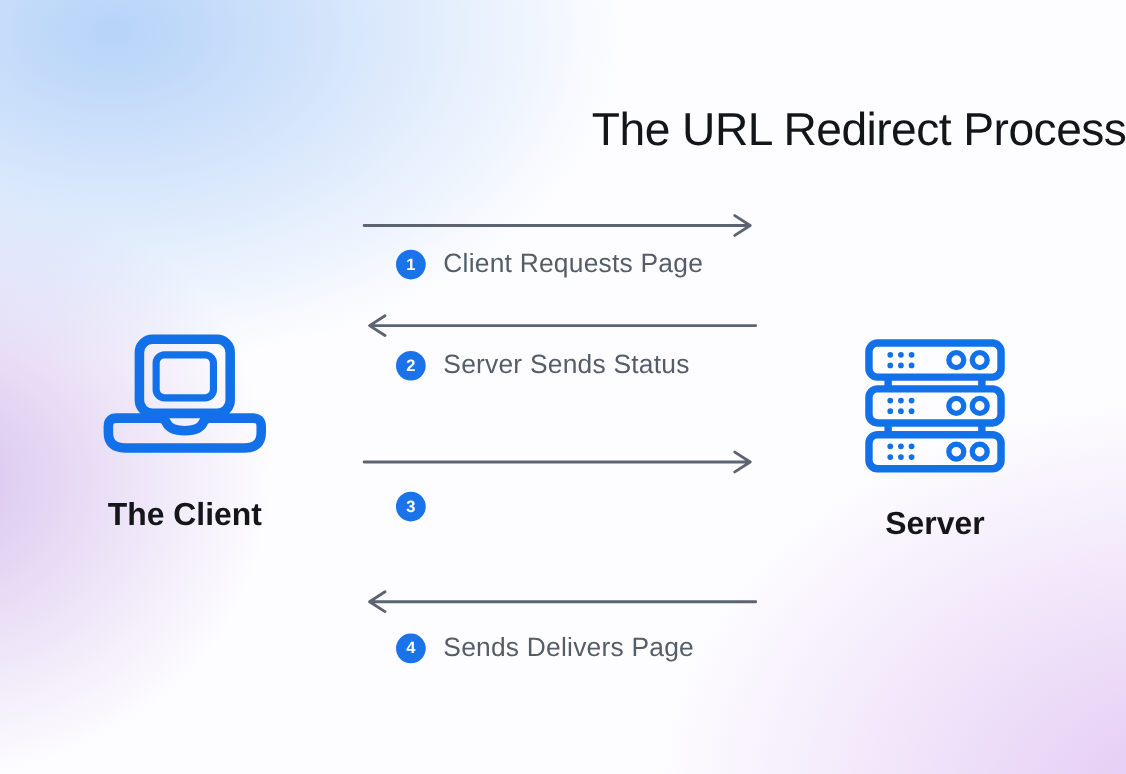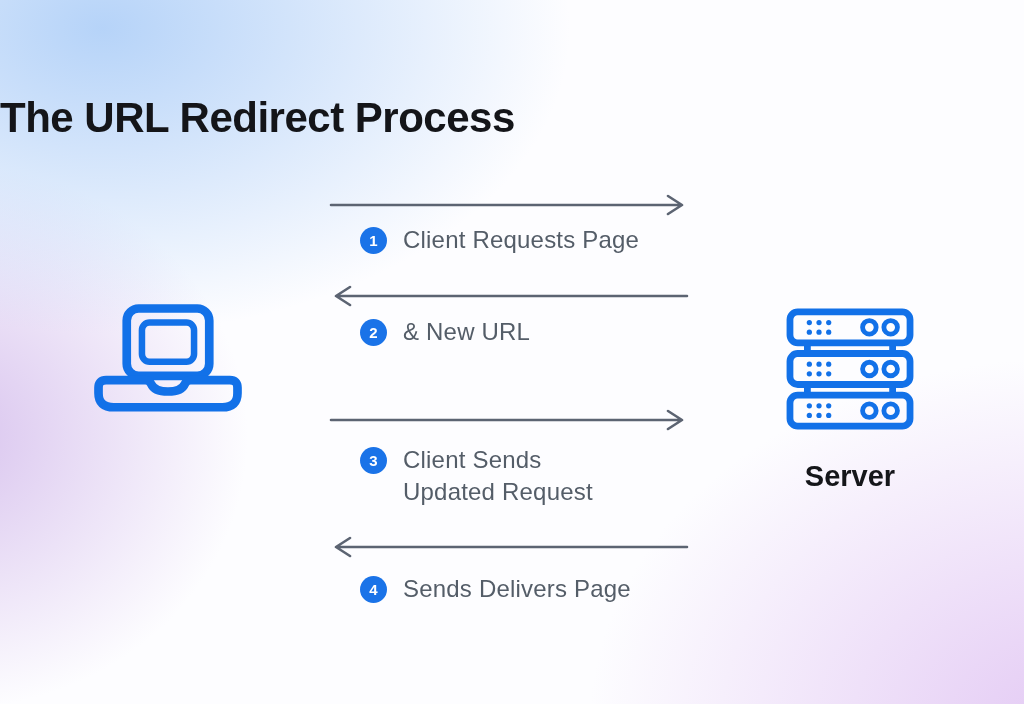--- a/index.html
+++ b/index.html
@@ -9,22 +9,22 @@
     overflow:hidden;
     font-family:"Liberation Sans", sans-serif;
     background-color:#fdfdff;
     background-image:
       radial-gradient(ellipse 720px 470px at 10% 4%,  rgba(178,209,248,0.95) 0%, rgba(178,209,248,0) 65%),
       radial-gradient(ellipse 460px 420px at -5% 62%, rgba(210,185,235,0.85) 0%, rgba(210,185,235,0) 65%),
       radial-gradient(ellipse 700px 540px at 104% 103%, rgba(225,197,243,0.9) 0%, rgba(225,197,243,0) 68%);
   }
   .title{
     position:absolute;top:66px;left:0;width:100%;
-    text-align:left;
-    font-size:42px;font-weight:700;letter-spacing:-0.5px;
+    text-align:right;
+    font-size:42px;font-weight:400;letter-spacing:-0.5px;
     color:#141519;
   }
   
   .endpoint{position:absolute;text-align:center;}
   .endpoint .icon-wrap{display:block;line-height:0;}
   .endpoint .label{display:block;font-weight:800;color:#15161a;}
   .client{left:88px;top:303px;width:160px;}
   .client .label{margin-top:36px;font-size:29px;}
   .server{left:780px;top:308px;width:140px;}
   .server .label{margin-top:30px;font-size:29px;}
@@ -47,38 +47,39 @@
     flex:0 0 auto;
     width:27px;height:27px;border-radius:50%;
     background:#1a73e8;color:#ffffff;
     font-size:15px;font-weight:bold;
     display:flex;align-items:center;justify-content:center;
     margin-top:3px;
   }
   .step-text{
     font-size:24px;color:#545d68;line-height:1.32;letter-spacing:0.2px;
   }
-  .step-text span{display:block;}
+  .step-text span{display:block;text-align:center;}
   .step-text span:empty{display:none;}
 </style>
 </head>
 <body>
 
 <div class="canvas">
 
   <h1 class="title">The URL Redirect Process</h1>
 
   <div class="endpoint client">
     <span class="icon-wrap">
       <svg width="152" height="113" viewBox="0 0 140 104">
         <rect class="icon-stroke" x="32" y="5" width="76" height="62" rx="11" stroke-width="8"></rect>
         <rect class="icon-stroke" x="46" y="18" width="48" height="36" rx="7" stroke-width="6"></rect>
         <path class="icon-stroke" stroke-width="8" stroke-linejoin="round" d="M13 71 H49 Q53 71 54.5 74.5 Q57.5 81.5 70 81.5 Q82.5 81.5 85.5 74.5 Q87 71 91 71 H127 Q134 71 134 78 V83 Q134 96 120 96 H20 Q6 96 6 83 V78 Q6 71 13 71 Z"></path>
       </svg>
     </span>
+    <span class="label">The Client</span>
   </div>
 
   <div class="endpoint server">
     <span class="icon-wrap">
       <svg width="136" height="122" viewBox="0 0 140 126">
         <line class="icon-stroke" stroke-width="7" x1="26" y1="34" x2="26" y2="48"></line>
         <line class="icon-stroke" stroke-width="7" x1="114" y1="34" x2="114" y2="48"></line>
         <line class="icon-stroke" stroke-width="7" x1="26" y1="77" x2="26" y2="91"></line>
         <line class="icon-stroke" stroke-width="7" x1="114" y1="77" x2="114" y2="91"></line>
         <rect class="icon-stroke" x="8" y="4" width="124" height="32" rx="8" stroke-width="7"></rect>
@@ -142,29 +143,25 @@
   <div class="step" id="step-1">
     <span class="badge">1</span>
     <span class="step-text">
       <span>Client Requests Page</span>
 
     </span>
   </div>
   <div class="step" id="step-2">
     <span class="badge">2</span>
     <span class="step-text">
-      <span>&amp; New URL</span>
+      <span>Server Sends Status</span>
     </span>
   </div>
   <div class="step" id="step-3">
     <span class="badge">3</span>
-    <span class="step-text">
-      <span>Client Sends</span>
-      <span>Updated Request</span>
-    </span>
   </div>
   <div class="step" id="step-4">
     <span class="badge">4</span>
     <span class="step-text">
       <span>Sends Delivers Page</span>
 
     </span>
   </div>
 
 </div>

